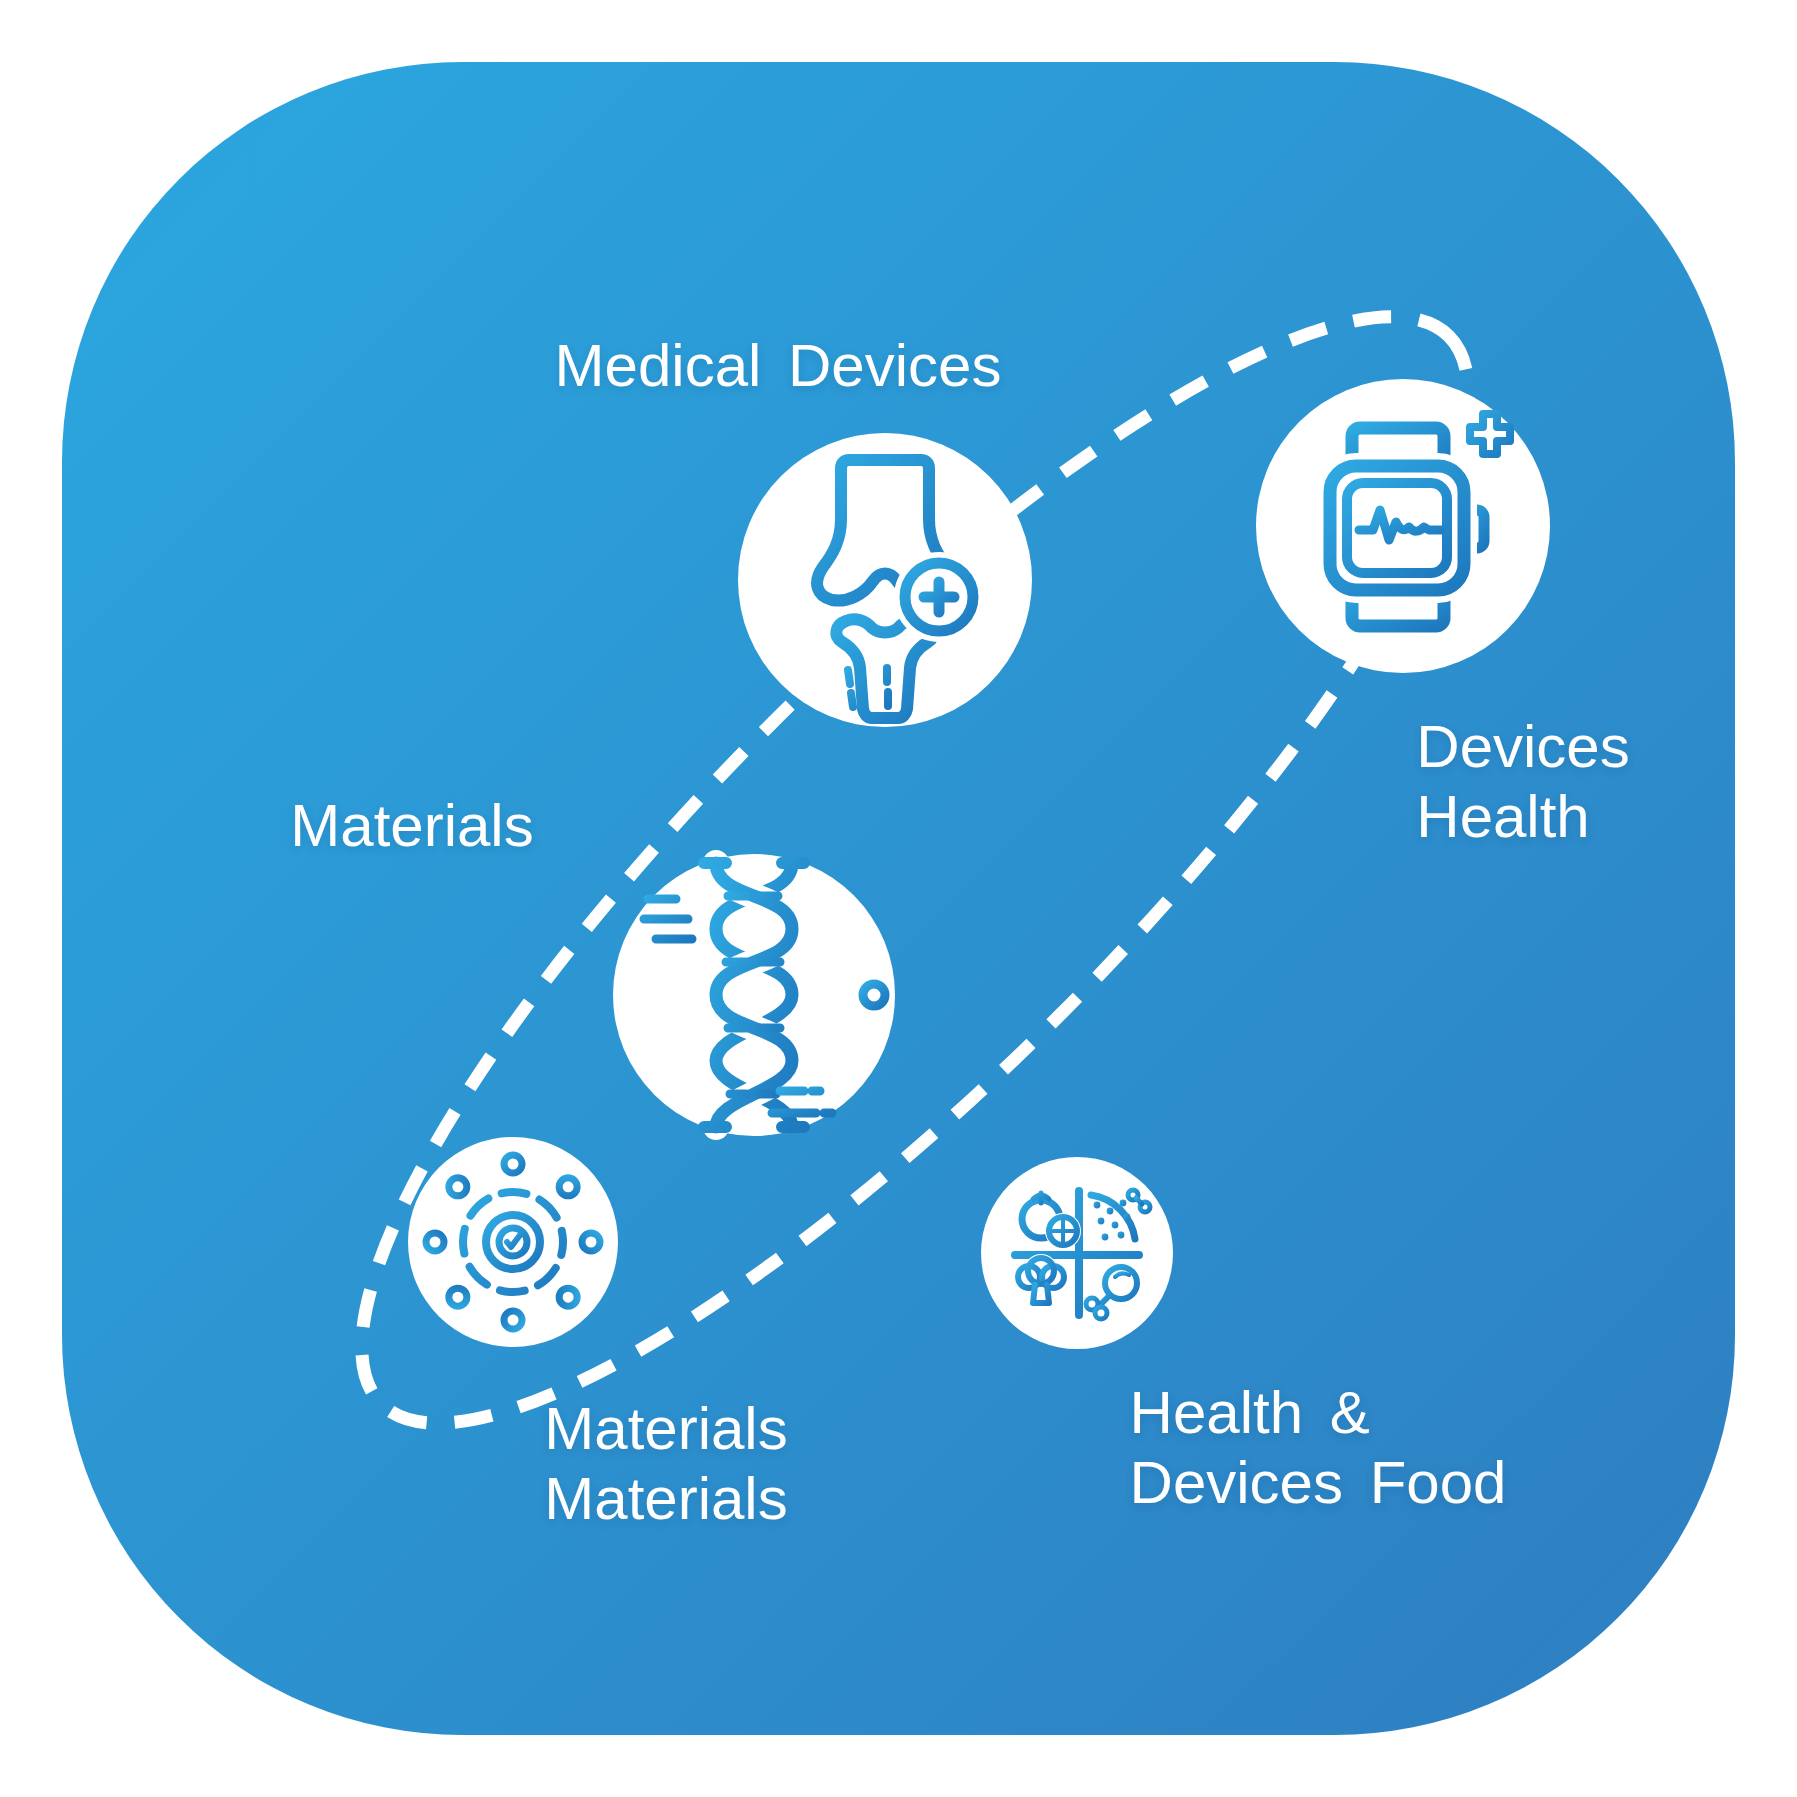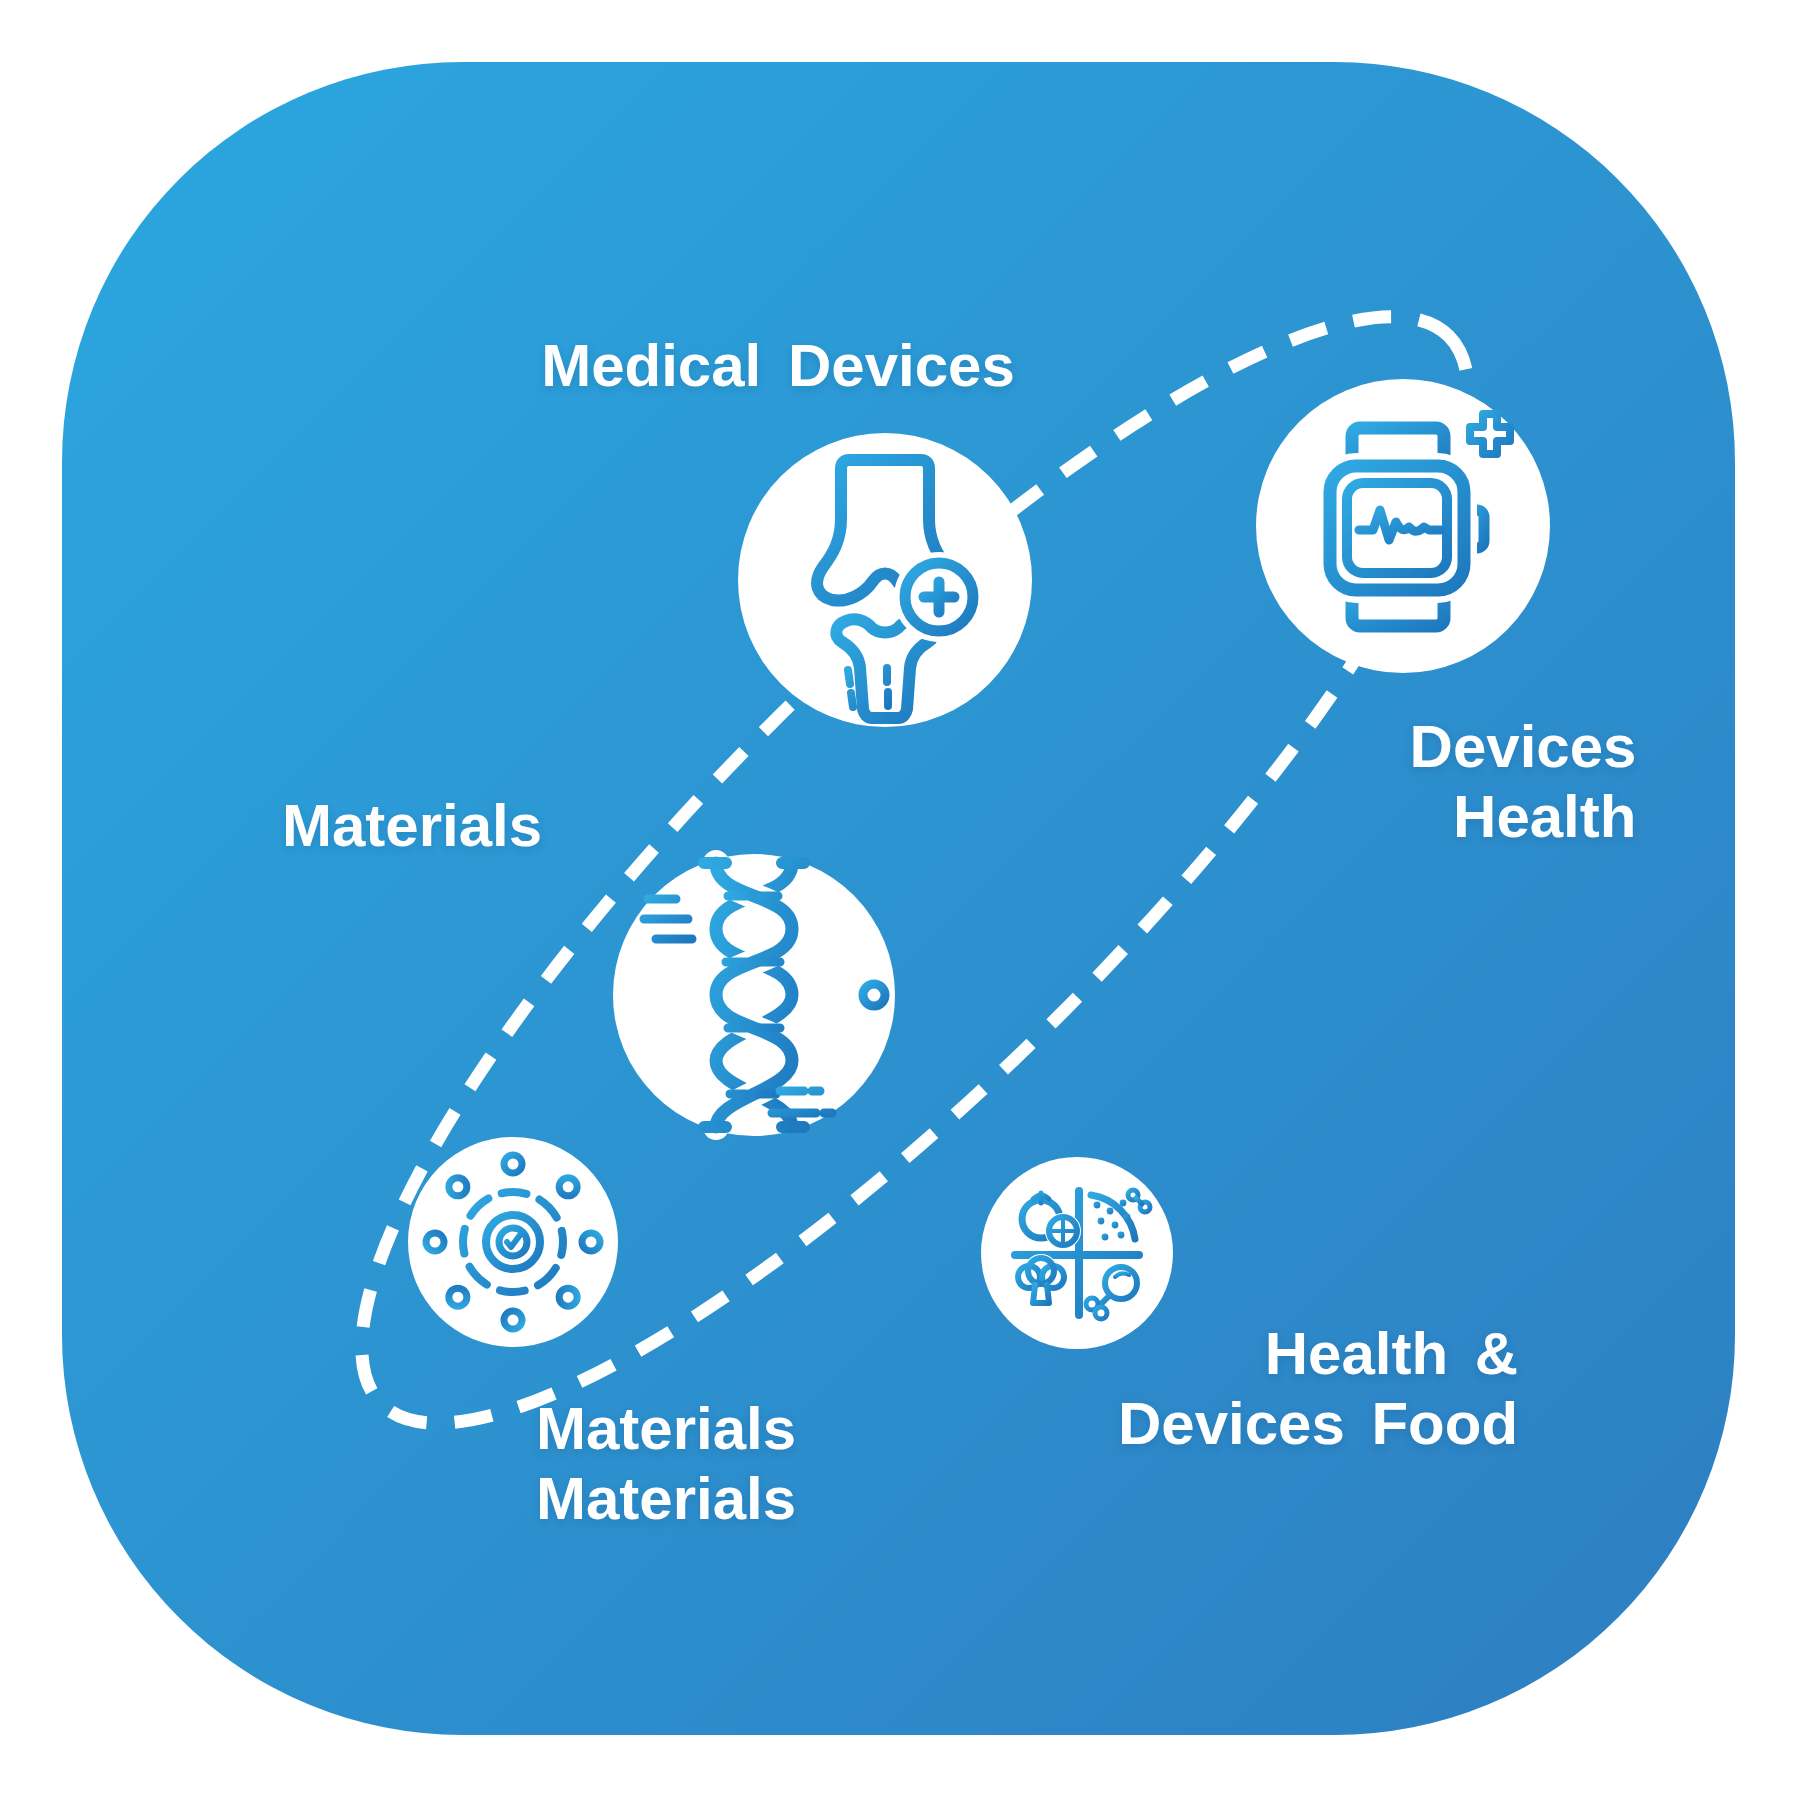--- a/index.html
+++ b/index.html
@@ -5,22 +5,22 @@
   html,body{margin:0;padding:0;background:#ffffff;}
   body{width:1797px;height:1797px;position:relative;font-family:"Liberation Sans",sans-serif;overflow:hidden;}
   .card{
     position:absolute;left:62px;top:62px;width:1673px;height:1673px;
     border-radius:400px;
     background:linear-gradient(135deg,#2BA7E0 0%,#2C95D2 45%,#2E7EC1 100%);
   }
   .layer{position:absolute;left:0;top:0;width:1797px;height:1797px;}
   .label{
     position:absolute;transform:translate(-50%,-50%);
-    color:#ffffff;font-weight:bold;font-size:60px;line-height:70px;
-    text-align:right;white-space:nowrap;word-spacing:10px;letter-spacing:0px;
+    color:#ffffff;font-weight:normal;font-size:60px;line-height:70px;
+    text-align:left;white-space:nowrap;word-spacing:10px;letter-spacing:0px;
     text-shadow:0 3px 8px rgba(15,60,100,0.18);
   }
 </style>
 </head>
 <body>
 
 <div class="card"></div>
 
 <svg class="layer" viewBox="0 0 1797 1797">
   <defs>
@@ -185,16 +185,16 @@
 <div class="label" style="left:1523px;top:782px">
   <div>Devices</div>
   <div>Health</div>
 </div>
 
 <div class="label" style="left:666px;top:1464px">
   <div>Materials</div>
   <div>Materials</div>
 </div>
 
-<div class="label" style="left:1318px;top:1389px">
+<div class="label" style="left:1318px;top:1448px">
   <div>Health &amp;</div>
   <div>Devices Food</div>
 </div>
 
 </body></html>

